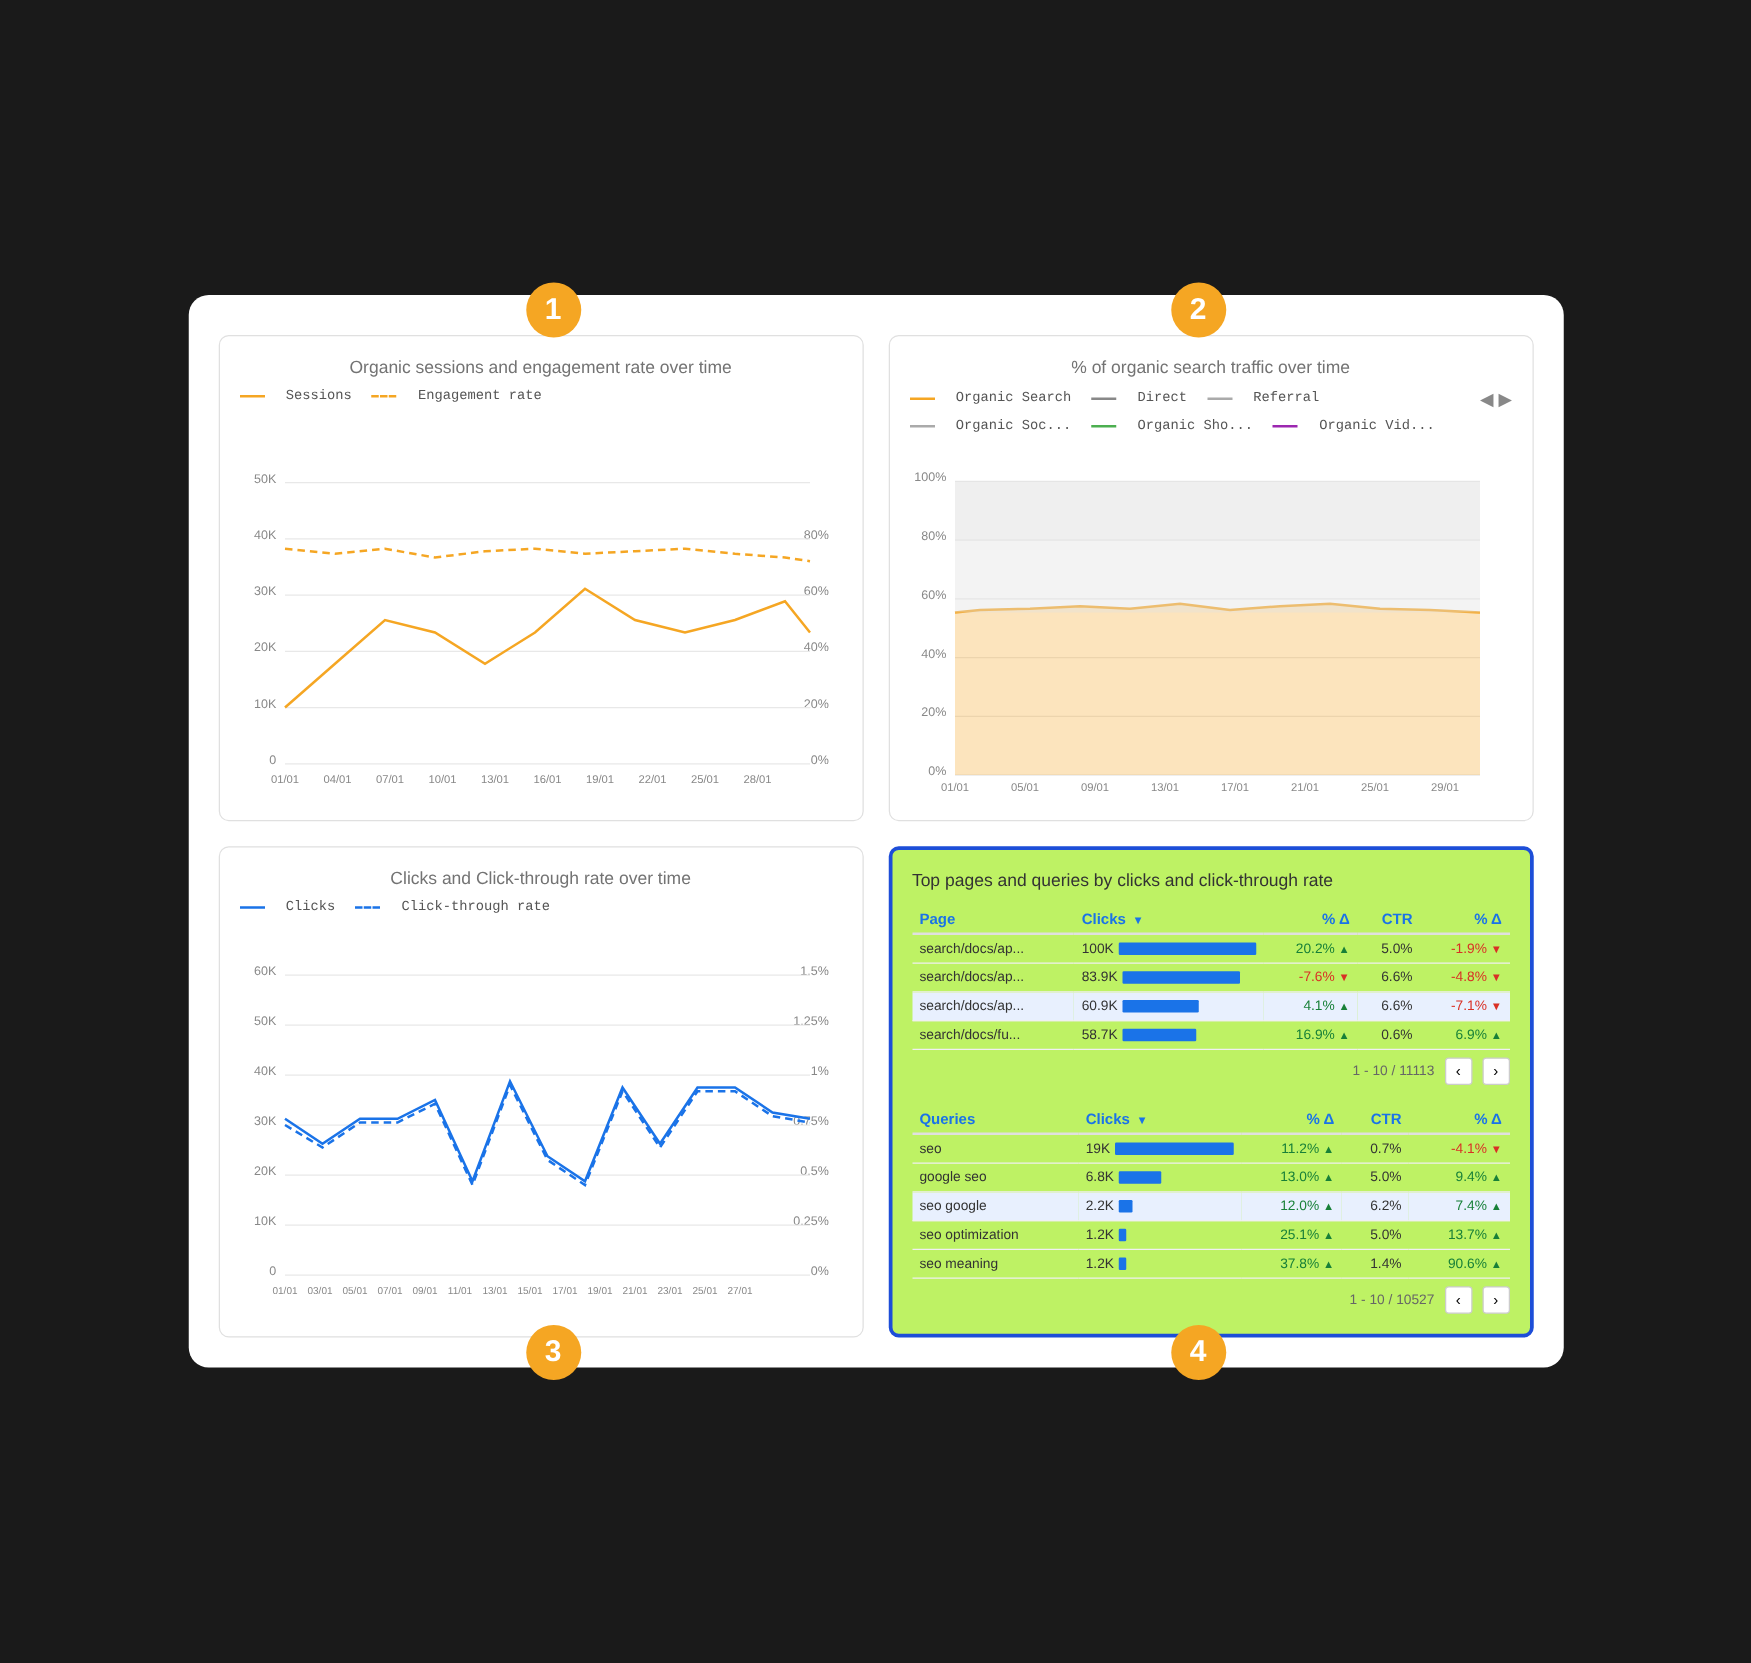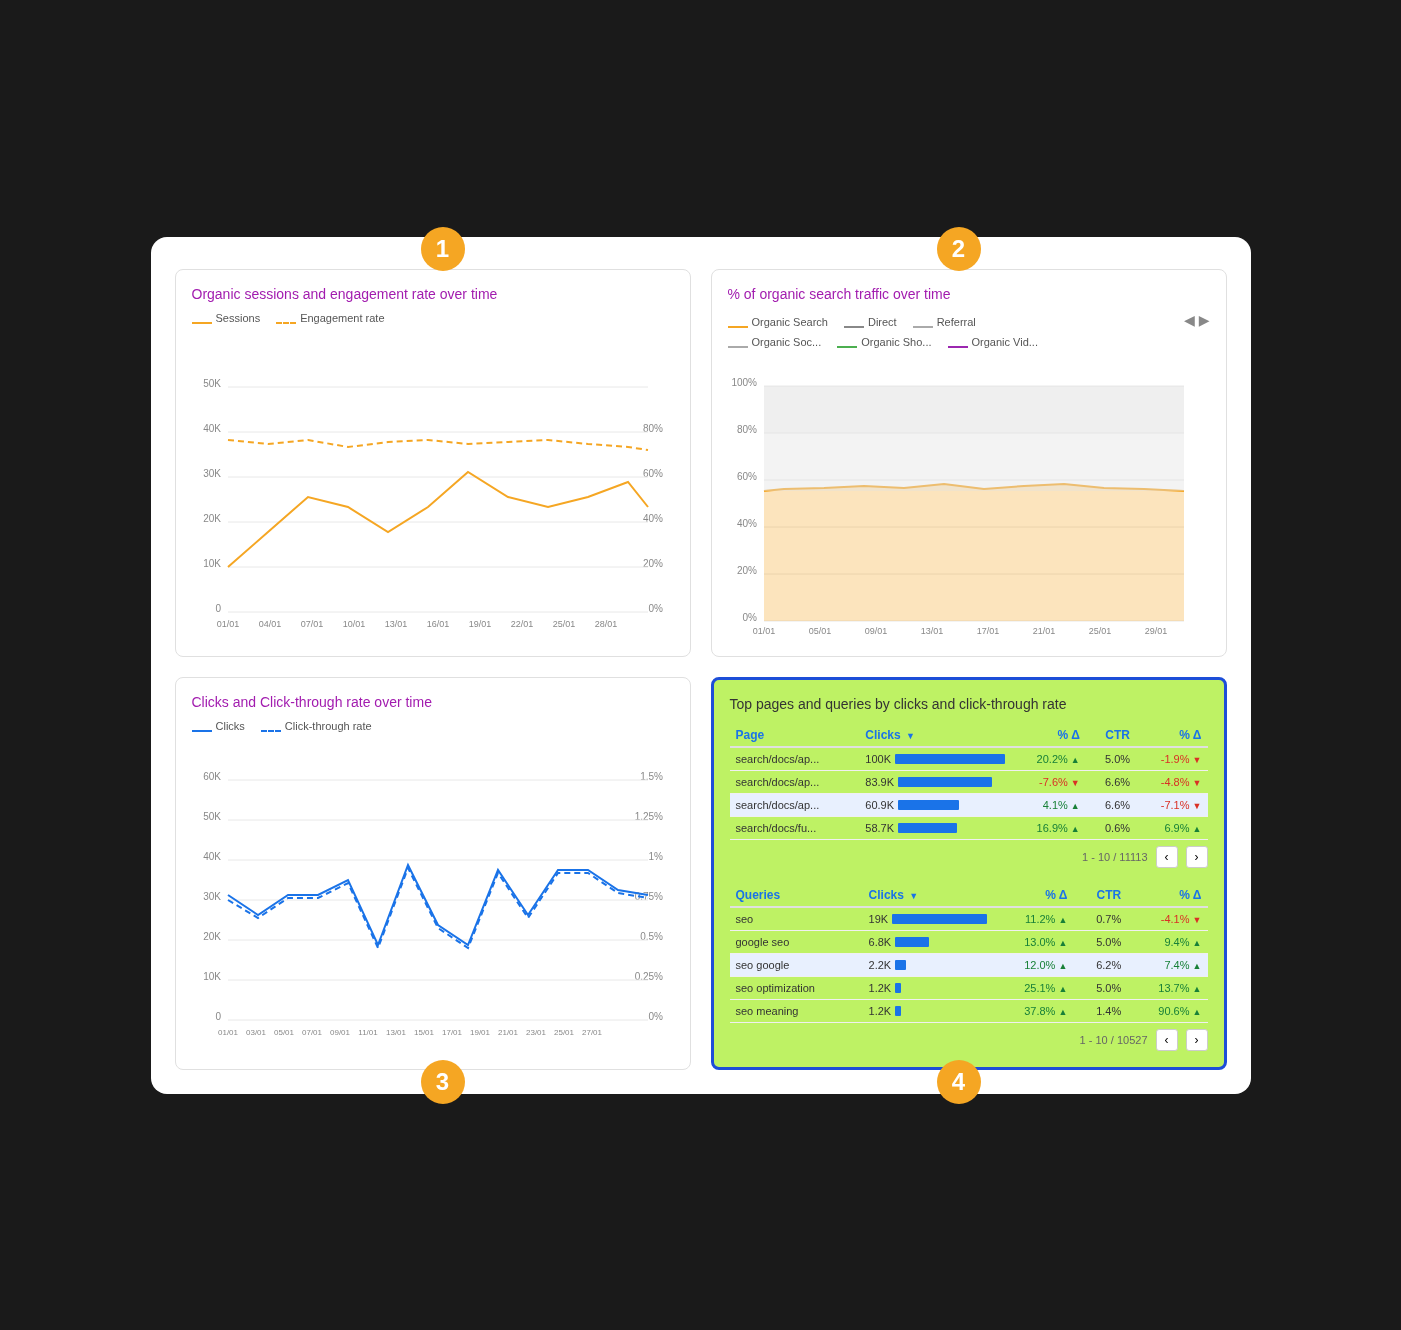--- a/index.html
+++ b/index.html
@@ -42,36 +42,38 @@
     .badge-4 { bottom: -10px; right: 270px; }
 
     .panel {
       border: 1px solid #e0e0e0;
       border-radius: 8px;
       padding: 16px;
       background: #fff;
     }
     .panel-title {
       font-size: 14px;
-      color: #a21caf;
+      color: #737373;
       margin-bottom: 10px;
       font-weight: 400;
+      text-align: center;
     }
     .legend {
       display: flex;
       flex-wrap: wrap;
       gap: 8px 16px;
       margin-bottom: 8px;
       font-size: 11px;
       color: #555;
     }
     .legend-item {
       display: flex;
-      align-items: flex-end;
-      gap: 4px;
+      align-items: center;
+      gap: 17px;
+      font-family: Liberation Mono, monospace;
     }
     .legend-line {
       width: 20px;
       height: 2px;
     }
     .legend-dashed {
       width: 20px;
       height: 2px;
       border-top: 2px dashed;
     }

